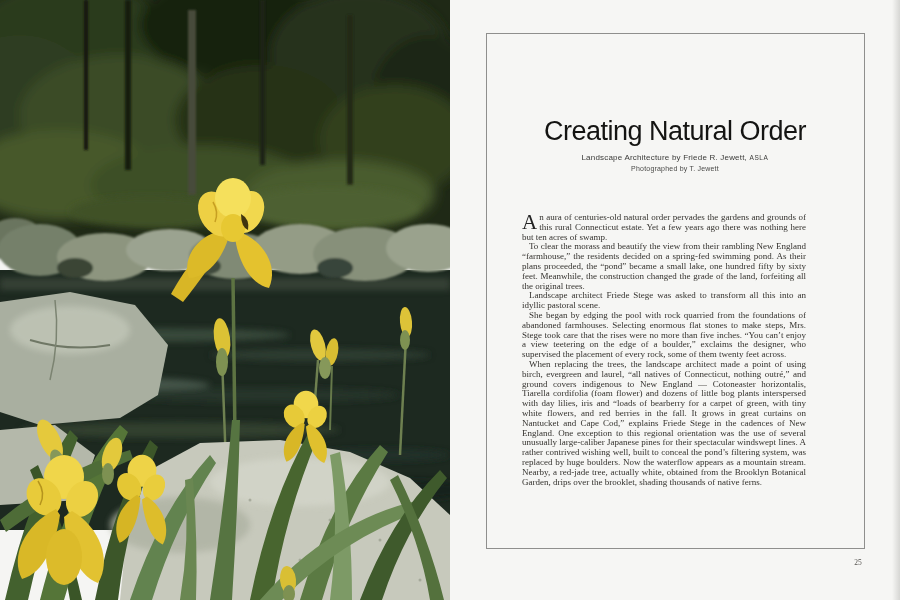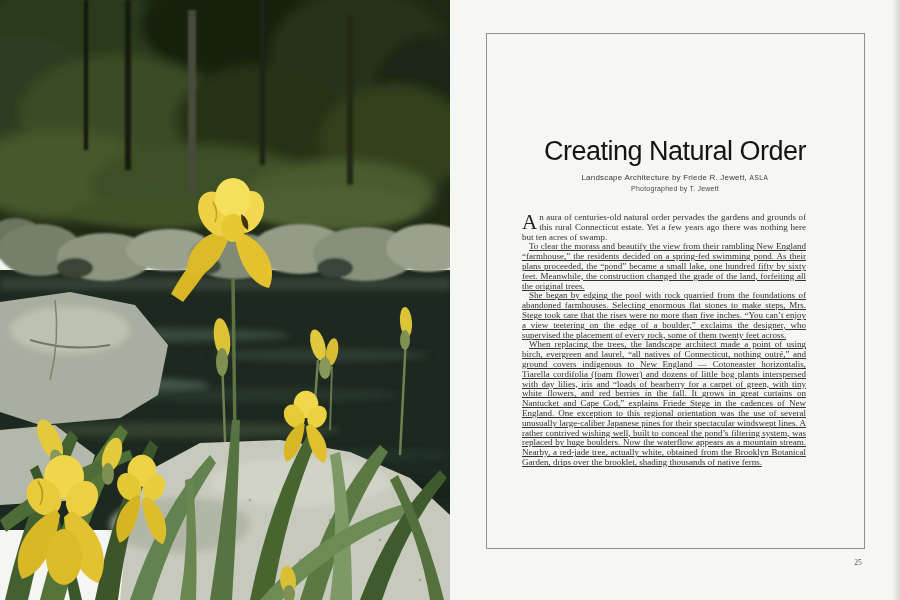--- a/index.html
+++ b/index.html
@@ -18,36 +18,36 @@
   .page-edge{
     position:absolute;right:0;top:0;width:8px;height:600px;
     background:linear-gradient(to right, rgba(0,0,0,0), rgba(120,120,115,0.25));
   }
   
   .text-page{position:absolute;left:450px;top:0;width:450px;height:600px;background:#f6f6f4;}
   .rule-frame{
     position:absolute;left:36px;top:33px;width:377px;height:514px;
     border:1px solid #8f8f8d;
   }
-  .title-block{position:absolute;left:40px;top:136px;width:370px;text-align:center;}
+  .title-block{position:absolute;left:40px;top:116px;width:370px;text-align:center;}
   .article-title{
     font-family:"Liberation Sans", sans-serif;
     font-weight:400;font-size:27px;letter-spacing:-0.5px;color:#141412;
     line-height:30px;
   }
   .byline-row{margin-top:7px;font-family:"Liberation Sans", sans-serif;color:#3a3a38;font-size:8px;letter-spacing:0.2px;}
   .byline-credential{font-size:6.5px;letter-spacing:0.6px;}
   .photo-credit{margin-top:3px;font-family:"Liberation Sans", sans-serif;color:#4a4a48;font-size:7px;letter-spacing:0.2px;}
   .body-copy{
     position:absolute;left:72px;top:213px;width:284px;
     font-size:9px;line-height:9.8px;color:#34322e;
     text-align:justify;
   }
   .body-copy p{margin:0;}
-  .body-copy p + p{text-indent:7px;text-decoration:underline;}
+  .body-copy p + p{text-indent:7px;}
   .dropcap{
     float:left;font-size:21px;line-height:17.5px;padding:1px 2px 0 0;color:#222;
   }
   .folio{
     position:absolute;left:398px;top:558px;width:20px;text-align:center;
     font-size:7.5px;color:#55534f;
   }
 </style>
 </head>
 <body>
@@ -238,20 +238,21 @@
         <span class="byline-credential">ASLA</span>
       </div>
       <div class="photo-credit">Photographed by T. Jewett</div>
     </div>
 
     <div class="body-copy">
       <p>
         <span class="dropcap">A</span><span>n aura of centuries-old natural order pervades the gardens and grounds of this rural Connecticut estate. Yet a few years ago there was nothing here but ten acres of swamp.</span>
       </p>
       <p>To clear the morass and beautify the view from their rambling New England “farmhouse,” the residents decided on a spring-fed swimming pond. As their plans proceeded, the “pond” became a small lake, one hundred fifty by sixty feet. Meanwhile, the construction changed the grade of the land, forfeiting all the original trees.</p>
+      <p>Landscape architect Friede Stege was asked to transform all this into an idyllic pastoral scene.</p>
       <p>She began by edging the pool with rock quarried from the foundations of abandoned farmhouses. Selecting enormous flat stones to make steps, Mrs. Stege took care that the rises were no more than five inches. “You can’t enjoy a view teetering on the edge of a boulder,” exclaims the designer, who supervised the placement of every rock, some of them twenty feet across.</p>
       <p>When replacing the trees, the landscape architect made a point of using birch, evergreen and laurel, “all natives of Connecticut, nothing outré,” and ground covers indigenous to New England — Cotoneaster horizontalis, Tiarella cordifolia (foam flower) and dozens of little bog plants interspersed with day lilies, iris and “loads of bearberry for a carpet of green, with tiny white flowers, and red berries in the fall. It grows in great curtains on Nantucket and Cape Cod,” explains Friede Stege in the cadences of New England. One exception to this regional orientation was the use of several unusually large-caliber Japanese pines for their spectacular windswept lines. A rather contrived wishing well, built to conceal the pond’s filtering system, was replaced by huge boulders. Now the waterflow appears as a mountain stream. Nearby, a red-jade tree, actually white, obtained from the Brooklyn Botanical Garden, drips over the brooklet, shading thousands of native ferns.</p>
     </div>
 
     <div class="folio">25</div>
   </div>
 
   <div class="page-edge"></div>
 </div>
 

